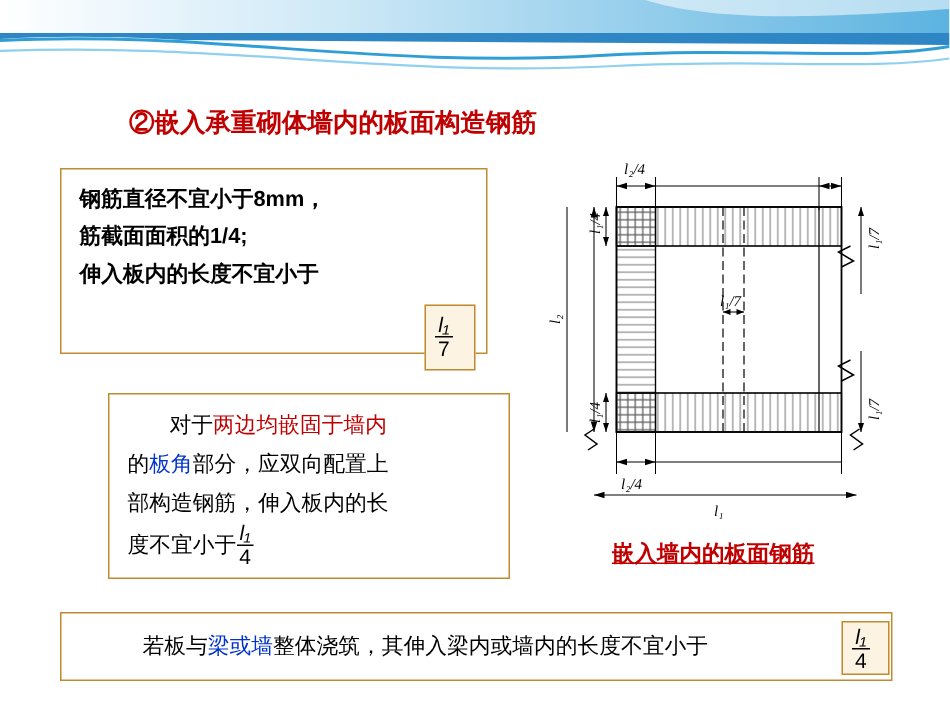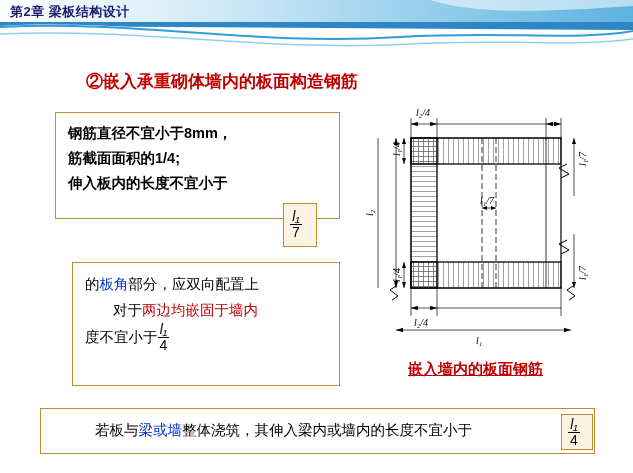--- a/index.html
+++ b/index.html
@@ -53,24 +53,24 @@
   }
 
   
   .box {
     position: absolute;
     border: 1px solid #c08a30;
     background: #ffffff;
     box-sizing: border-box;
   }
   .box1 {
-    left: 55px;
+    left: 40px;
     top: 112px;
     width: 285px;
-    height: 107px;
+    height: 124px;
     padding: 8px 8px 6px 12px;
   }
   .box1 .line {
     font-size: 14.5px;
     font-weight: bold;
     color: #000000;
     line-height: 25px;
     white-space: nowrap;
   }
 
@@ -174,44 +174,44 @@
         <stop offset="100%" stop-color="#2f9ed6"></stop>
       </linearGradient>
     </defs>
     <rect x="0" y="0" width="633" height="22" fill="url(#hgrad)"></rect>
     <path d="M0,22 L633,22 L633,30 L0,26 Z" fill="#2f86c5"></path>
     <path d="M0,26 C120,18 260,44 400,36 C500,30 570,40 633,30 L633,56 L0,56 Z" fill="#ffffff"></path>
     <path d="M0,27 C140,20 250,46 400,37 C505,31 575,41 633,31" fill="none" stroke="#2f9ed6" stroke-width="2"></path>
     <path d="M0,34 C150,28 260,52 410,44 C510,39 578,47 633,39" fill="none" stroke="#8fd0ee" stroke-width="1.5"></path>
     <path d="M430,0 C470,12 520,14 633,6 L633,0 Z" fill="#ffffff" opacity="0.55"></path>
   </svg>
-  <div class="header-title">第2章   梁板结构设计</div>
 </div>
 
 <div class="section-title">②嵌入承重砌体墙内的板面构造钢筋</div>
 
 <div class="box box1">
   <div class="line">钢筋直径不宜小于8mm，</div>
   <div class="line">筋截面面积的1/4;</div>
   <div class="line">伸入板内的长度不宜小于</div>
 </div>
 <div class="frac-box" style="left:283px; top:203px; width:34px; height:44px;">
   <div class="frac" style="position:absolute; left:6px; top:5px;">
     <span class="num">l₁</span>
     <span class="den">7</span>
   </div>
 </div>
 
 <div class="box box2">
+  <div class="line" style="text-indent:28px;">
+    <span>对于</span><span class="red">两边均嵌固于墙内</span>
+  </div>
   <div class="line">
     <span>的</span><span class="blue">板角</span><span>部分，应双向配置上</span>
   </div>
-  <div class="line" style="text-indent:28px;">
-    <span>对于</span><span class="red">两边均嵌固于墙内</span>
-  </div>
+  <div class="line">部构造钢筋，伸入板内的长</div>
   <div class="line">
     <span>度不宜小于</span><span class="frac"><span class="num">l₁</span><span class="den">4</span></span>
   </div>
 </div>
 
 <div class="box box3">
   <div class="line">
     <span>若板与</span><span class="blue">梁或墙</span><span>整体浇筑，其伸入梁内或墙内的长度不宜小于</span>
   </div>
 </div>

